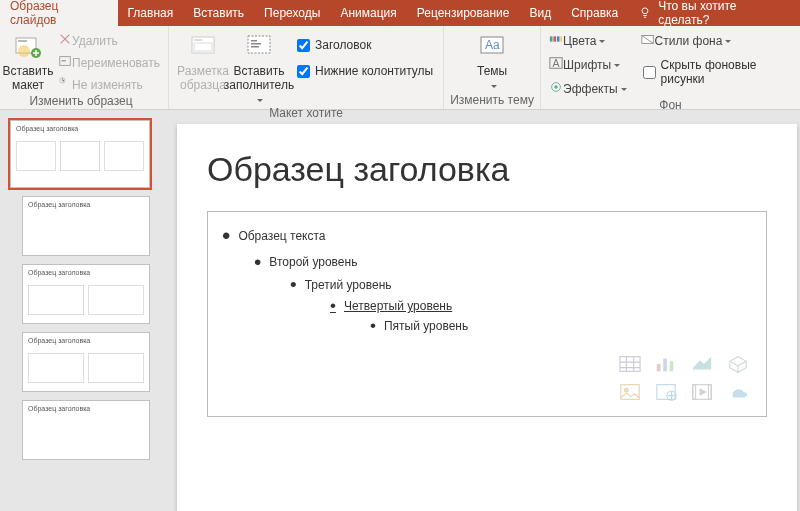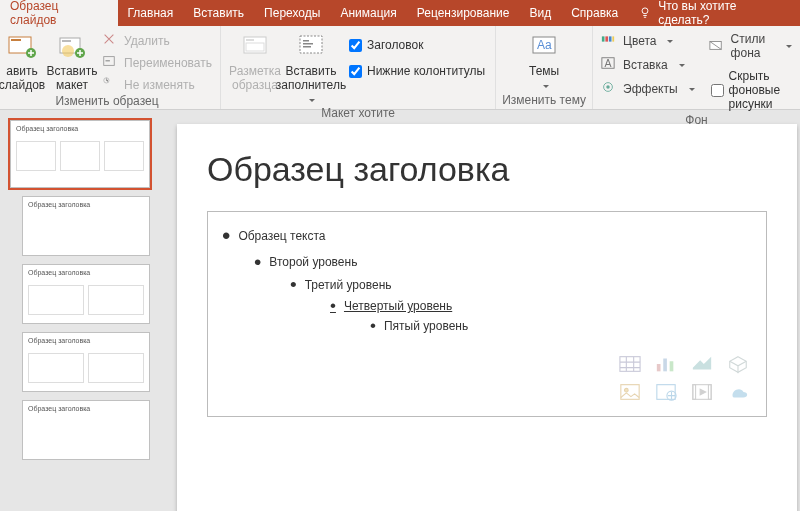--- a/index.html
+++ b/index.html
@@ -10,21 +10,21 @@
   .tell-me { display: flex; align-items: center; gap: 6px; padding: 0 10px; font-size: 12px; cursor: text; }
   .tell-me svg { width: 14px; height: 14px; }
   .ribbon { display: flex; height: 84px; background: #F3F2F1; border-bottom: 1px solid #D0D0D0; }
   .group { display: flex; flex-direction: column; align-items: center; padding: 2px 6px 0 6px; border-right: 1px solid #E0E0E0; }
   .group-items { display: flex; align-items: flex-start; flex: 1; }
   .group-label { font-size: 12px; color: #666; padding-bottom: 2px; }
   .big-btn { display: flex; flex-direction: column; align-items: center; justify-content: flex-start; width: 56px; padding: 3px 2px 0 2px; cursor: pointer; text-align: center; line-height: 1.15; font-size: 11px; color: #333; }
   .big-btn.disabled { color: #B0B0B0; }
   .big-btn .icon-box { width: 32px; height: 32px; display: flex; align-items: center; justify-content: center; margin-bottom: 2px; text-decoration: underline; }
   .small-list { display: flex; flex-direction: column; justify-content: flex-start; gap: 3px; padding-top: 3px; }
-  .small-btn { display: flex; align-items: center; gap: 8px; font-size: 11px; cursor: pointer; color: #444; padding: 1px 2px; }
+  .small-btn { display: flex; align-items: center; gap: 0; font-size: 11px; cursor: pointer; color: #444; padding: 1px 2px; }
   .small-btn.disabled { color: #B0B0B0; }
   .chk { display: flex; align-items: center; gap: 5px; font-size: 11.5px; color: #333; cursor: pointer; padding: 2px 4px; }
   .chk input { width: 13px; height: 13px; }
   .workspace { display: flex; height: calc(511px - 26px - 84px); background: #E6E6E6; }
   .thumb-panel { width: 160px; padding: 10px 10px 0 10px; overflow: hidden; display:flex; flex-direction:column; gap:8px; }
   .thumb { background: #fff; height: 68px; border: 1px solid #C0C0C0; cursor: pointer; padding: 4px 5px; font-size: 7px; color: #777; position: relative; }
   .thumb.selected { outline: 2px solid #D35230; }
   .thumb .t-title { font-size: 7px; color: #555; }
   .thumb.indent { margin-left: 12px; width: calc(100% - 12px); height:60px; }
   .thumb .mini-lines { position:absolute; left:5px; top:20px; right:5px; height:30px; display:flex; gap:4px; }
@@ -66,32 +66,20 @@
         </svg>
     </span>
     <span>Что вы хотите сделать?</span>
   </div>
 </div>
 
 <div class="ribbon">
 
   <div class="group" style="padding-left:0">
     <div class="group-items">
-      <div class="big-btn" style="width:44px">
-        <div class="icon-box">
-          <svg viewBox="0 0 32 32">
-              <rect x="3" y="6" width="22" height="16" fill="#fff" stroke="#C77F3E"></rect>
-              <rect x="5" y="8" width="10" height="2" fill="#C77F3E"></rect>
-              <circle cx="25" cy="22" r="5" fill="#5FA54A"></circle>
-              <path d="M25 19v6M22 22h6" stroke="#fff" stroke-width="1.5"></path>
-            </svg>
-        </div>
-        <span style="white-space:pre-line">авить
-слайдов</span>
-      </div>
       <div class="big-btn">
         <div class="icon-box">
           <svg viewBox="0 0 32 32">
               <rect x="4" y="7" width="20" height="15" fill="#fff" stroke="#AAA"></rect>
               <rect x="6" y="9" width="9" height="2" fill="#BBB"></rect>
               <circle cx="12" cy="20" r="6" fill="#F4C95D" opacity=".6"></circle>
               <circle cx="24" cy="22" r="5" fill="#5FA54A"></circle>
               <path d="M24 19v6M21 22h6" stroke="#fff" stroke-width="1.5"></path>
             </svg>
         </div>
@@ -188,21 +176,21 @@
                 <rect x="9" y="5" width="3" height="6" fill="#48C"></rect>
                 <rect x="13" y="5" width="2" height="6" fill="#EC5"></rect>
               </svg></span>
           <span>Цвета</span>
         </div>
         <div class="small-btn dd-caret">
           <span><svg width="14" height="14" viewBox="0 0 16 16">
                 <rect x="1" y="2" width="14" height="12" fill="none" stroke="#777"></rect>
                 <text x="4" y="12" font-size="10" fill="#777">A</text>
               </svg></span>
-          <span>Вставка</span>
+          <span>Шрифты</span>
         </div>
         <div class="small-btn dd-caret">
           <span><svg width="14" height="14" viewBox="0 0 16 16">
                 <circle cx="8" cy="8" r="5" fill="none" stroke="#6A9"></circle>
                 <circle cx="8" cy="8" r="2" fill="#6A9"></circle>
               </svg></span>
           <span>Эффекты</span>
         </div>
       </div>
       <div class="small-list" style="gap:6px">

